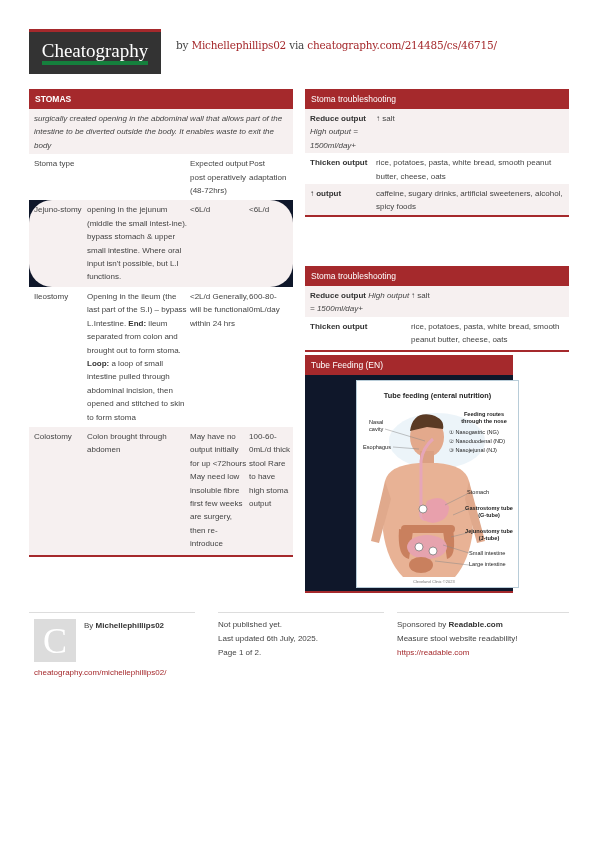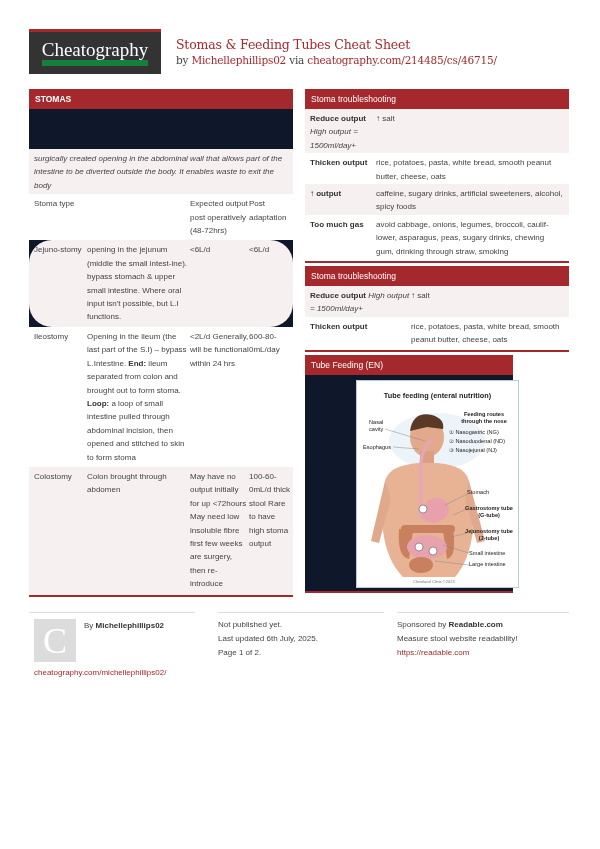--- a/index.html
+++ b/index.html
@@ -1,21 +1,21 @@
 <!DOCTYPE html>
 <html><head>
 <meta charset="utf-8">
 <style>
   * { box-sizing: border-box; margin: 0; padding: 0; }
   html, body { width: 600px; height: 849px; background: #ffffff; overflow: hidden; }
   body { position: relative; font-family: "Liberation Sans", sans-serif; color: #333; }
 
   
   .logo { position: absolute; left: 29px; top: 29px; width: 132px; height: 45px; background: #333; border-top: 3px solid #a5292c; display: flex; align-items: center; justify-content: center; }
-  .logo span { font-family: "Liberation Serif", serif; color: #fff; font-size: 19px; border-bottom: 6px solid #15803d; line-height: 20px; padding-bottom: 0px; }
+  .logo span { font-family: "Liberation Serif", serif; color: #fff; font-size: 19px; border-bottom: 4px solid #15803d; line-height: 20px; padding-bottom: 0px; }
   .title-block { position: absolute; left: 176px; top: 37px; }
   .title { font-family: "DejaVu Serif", serif; font-size: 12.5px; color: #a5292c; letter-spacing: -0.2px; }
   .byline { font-family: "DejaVu Serif", serif; font-size: 10.5px; color: #444; margin-top: 2px; letter-spacing: -0.2px; }
   .byline .red { color: #a5292c; }
 
   
   .panel { position: absolute; border-bottom: 2px solid #a5292c; background: #0f172a; }
   .panel-header { background: #a5292c; color: #fff; font-size: 8.5px; height: 20px; line-height: 20px; padding-left: 6px; font-weight: normal; }
   .panel-header.bold { font-weight: bold; }
 
@@ -54,29 +54,28 @@
   .ftxt { font-size: 8px; color: #444; line-height: 14px; }
   .flink { color: #a5292c; }
 </style>
 </head>
 <body>
 
 <div class="logo">
   <span>Cheatography</span>
 </div>
 <div class="title-block">
-  <div class="title">Stomas &amp; Feeding Tubes Cheat Sheet</div>
   <div class="byline">
     <span>by </span><span class="red">Michellephillips02</span><span> via </span><span class="red">cheatography.com/214485/cs/46715/</span>
   </div>
 </div>
 
 <div class="panel" id="stomas">
   <div class="panel-header bold">STOMAS</div>
-  <div class="row shade italic" style="padding:3px 5px 2px 5px;margin-top:40px;">
+  <div class="row shade italic" style="padding:3px 5px 2px 5px;">
     <span>surgically created opening in the abdominal wall that allows part of the intestine to be diverted outside the body. It enables waste to exit the body</span>
   </div>
   <div class="row alt" style="padding-bottom:3px;">
     <div class="c1">Stoma type</div>
     <div class="c2"></div>
     <div class="c3">Expected output post operatively (48-72hrs)</div>
     <div class="c4">Post adaptation</div>
   </div>
   <div class="row shade" style="padding-bottom:3px;border-radius:23px;">
     <div class="c1">Jejuno-stomy</div>
@@ -104,24 +103,20 @@
     <div class="r1"><b>Reduce output</b> <span class="italic">High output = 1500ml/day+</span></div>
     <div class="r2">↑ salt</div>
   </div>
   <div class="row alt">
     <div class="r1"><b>Thicken output</b></div>
     <div class="r2">rice, potatoes, pasta, white bread, smooth peanut butter, cheese, oats</div>
   </div>
   <div class="row shade">
     <div class="r1"><b>↑ output</b></div>
     <div class="r2">caffeine, sugary drinks, artificial sweeteners, alcohol, spicy foods</div>
-  </div>
-  <div class="row alt" style="padding-bottom:3px;">
-    <div class="r1"><b>Too much gas</b></div>
-    <div class="r2">avoid cabbage, onions, legumes, broccoli, caulif-lower, asparagus, peas, sugary drinks, chewing gum, drinking through straw, smoking</div>
   </div>
 </div>
 
 <div class="panel" id="trouble2">
   <div class="panel-header">Stoma troubleshooting</div>
   <div class="row shade">
     <div class="q1"><b>Reduce output</b> <span class="italic">High output = 1500ml/day+</span></div>
     <div class="q2">↑ salt</div>
   </div>
   <div class="row alt" style="padding-bottom:3px;">

